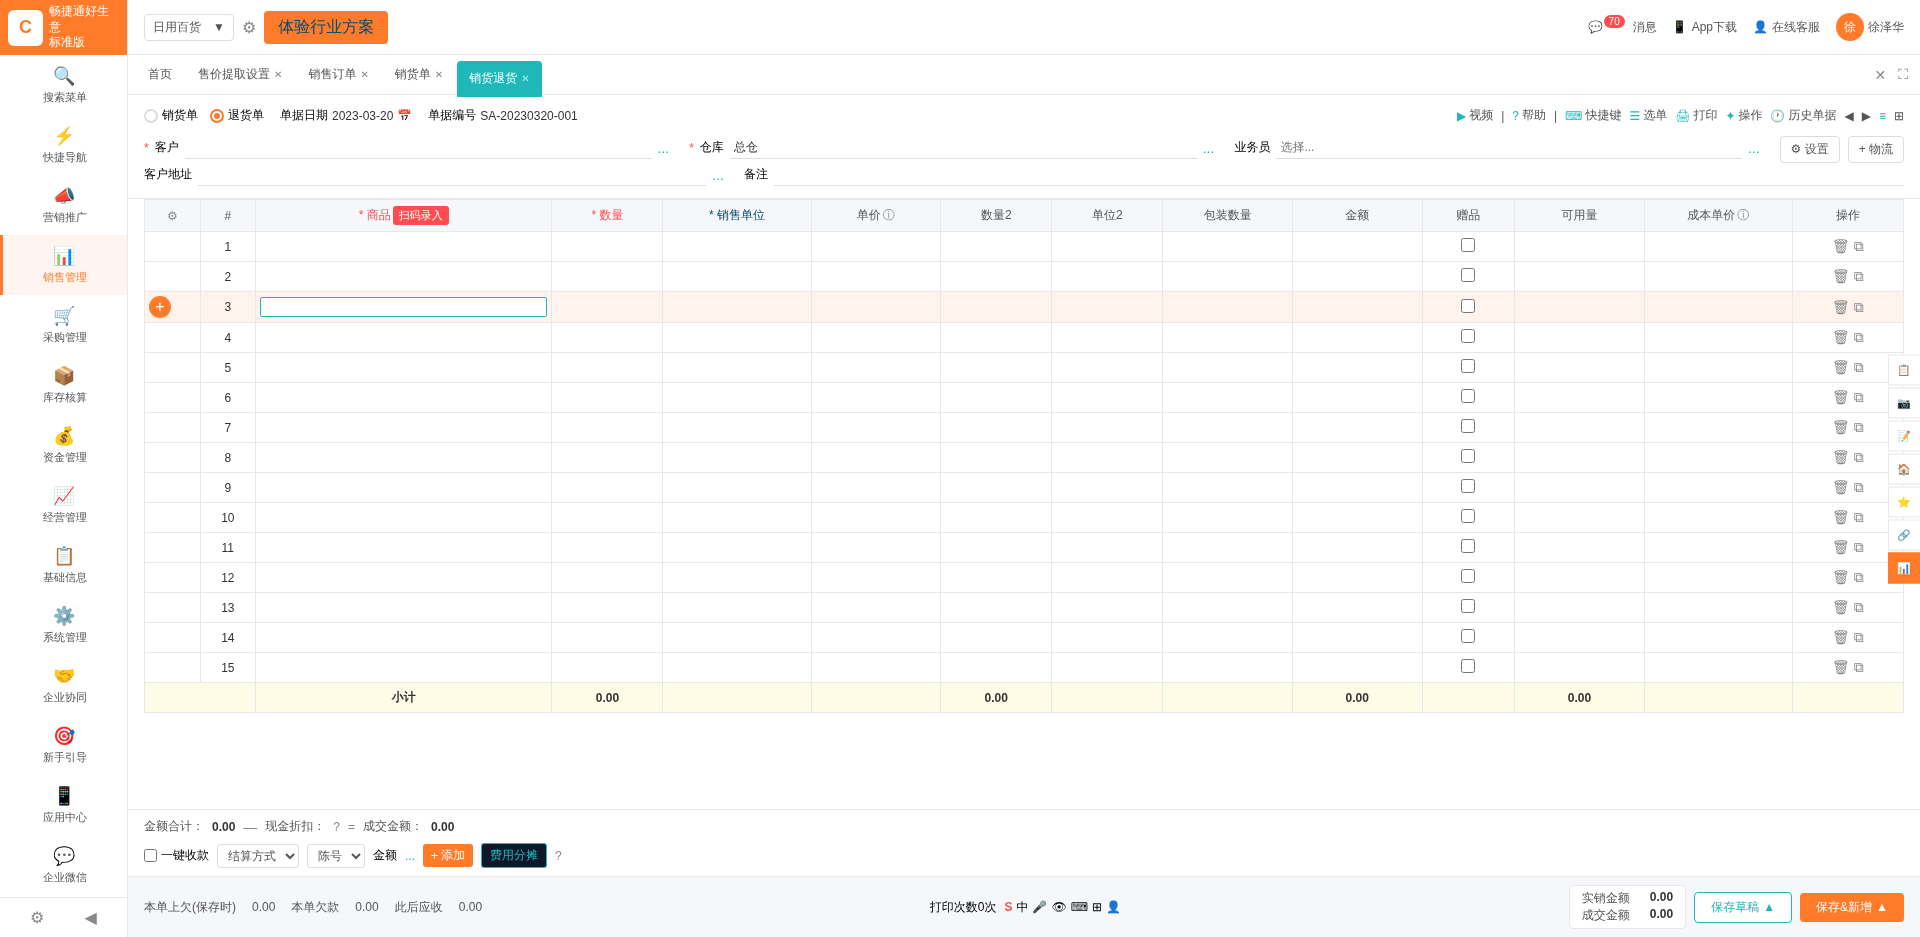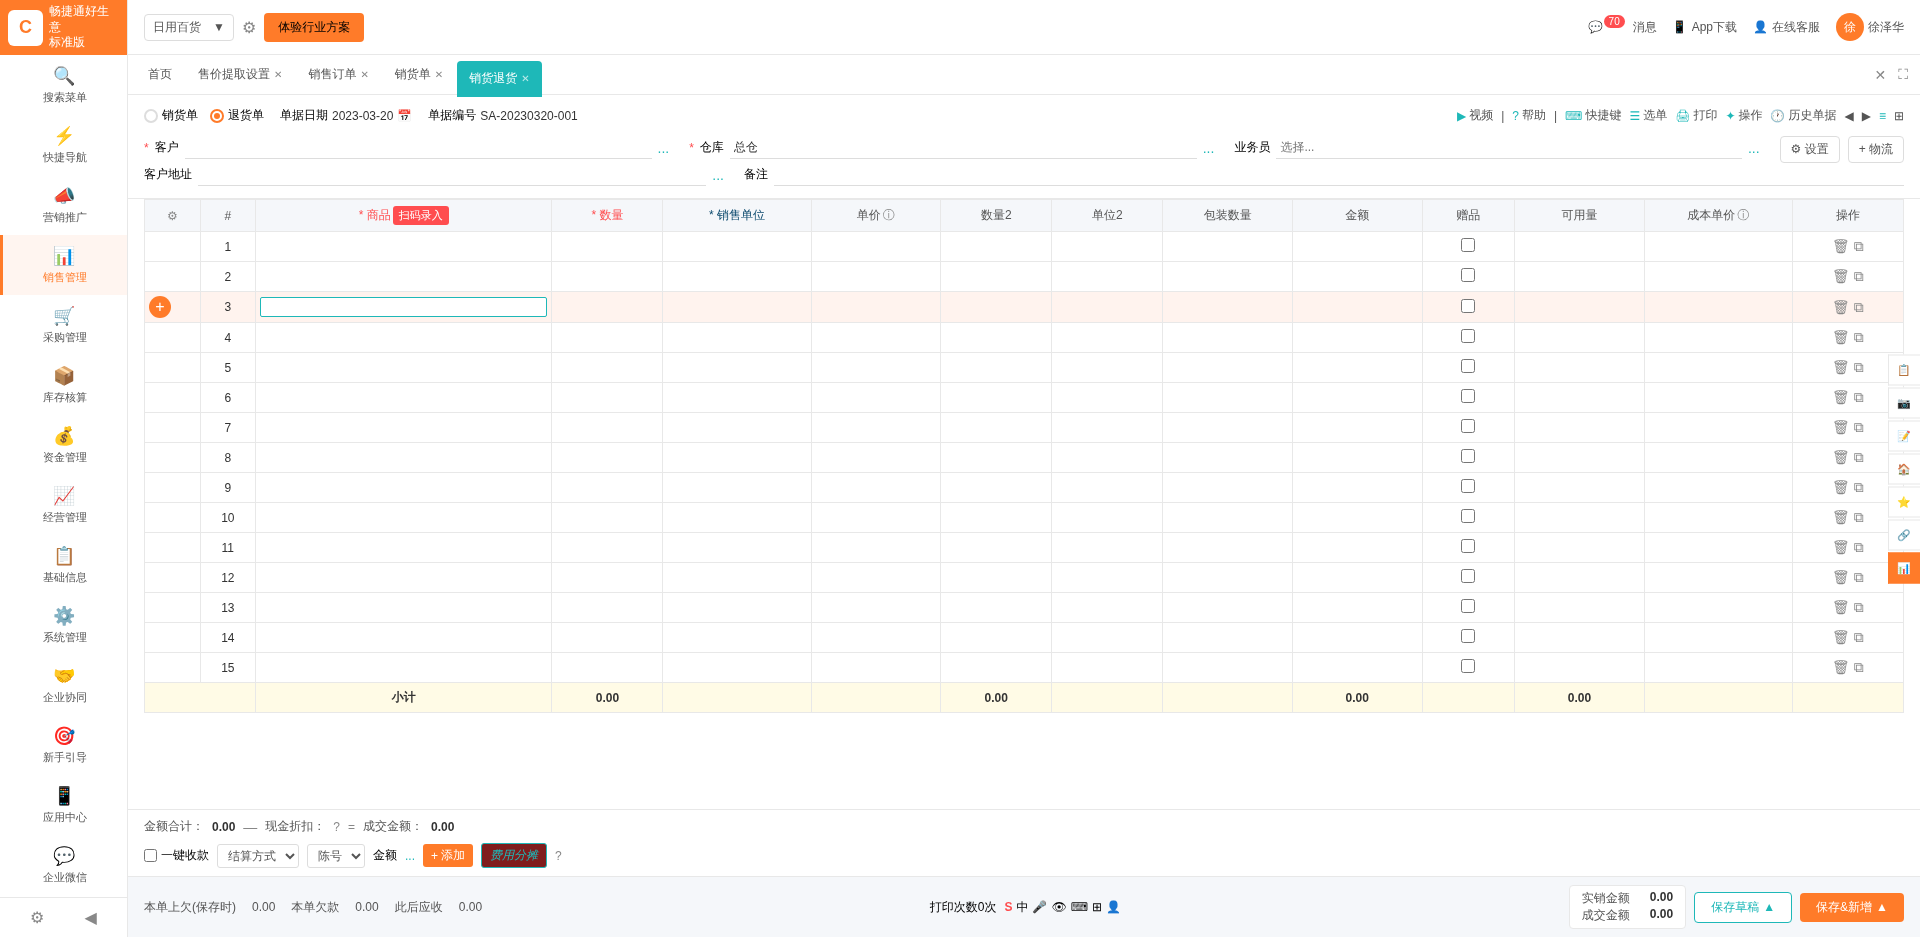--- a/index.html
+++ b/index.html
@@ -19,21 +19,21 @@
     .sidebar-bottom-icon { color: #888; cursor: pointer; font-size: 16px; }
 
     
     .main { flex: 1; display: flex; flex-direction: column; overflow: hidden; }
 
     
     .topbar { height: 55px; background: #fff; display: flex; align-items: center; justify-content: space-between; padding: 0 16px; border-bottom: 1px solid #e8e8e8; flex-shrink: 0; }
     .topbar-left { display: flex; align-items: center; gap: 8px; }
     .topbar-dropdown { display: flex; align-items: center; gap: 12px; padding: 4px 8px; border: 1px solid #ddd; border-radius: 4px; cursor: pointer; color: #555; }
     .topbar-settings-icon { color: #888; cursor: pointer; font-size: 16px; }
-    .topbar-btn { background: #ff7b29; color: #000000; border: none; border-radius: 4px; padding: 6px 14px; cursor: pointer; font-size: 12px; }
+    .topbar-btn { background: #ff7b29; color: #0c4a6e; border: none; border-radius: 4px; padding: 6px 14px; cursor: pointer; font-size: 16px; }
     .topbar-right { display: flex; align-items: center; gap: 16px; color: #555; }
     .topbar-right-item { display: flex; align-items: center; gap: 4px; cursor: pointer; font-size: 12px; }
     .badge { background: #ff4d4f; color: #fff; border-radius: 10px; font-size: 10px; padding: 1px 5px; position: relative; top: -6px; left: -4px; }
     .topbar-avatar { width: 28px; height: 28px; border-radius: 50%; background: #ff7b29; display: flex; align-items: center; justify-content: center; color: #fff; font-size: 12px; }
 
     
     .tabbar { height: 40px; background: #fff; display: flex; align-items: center; border-bottom: 1px solid #e8e8e8; flex-shrink: 0; padding: 0 8px; gap: 2px; position: relative; }
     .tab { display: flex; align-items: center; padding: 0 12px; height: 36px; cursor: pointer; color: #555; border-radius: 4px 4px 0 0; font-size: 12px; gap: 4px; white-space: nowrap; }
     .tab.active { background: #1eb8b8; color: #fff; margin-top: 8px; }
     .tab-close { font-size: 10px; color: inherit; opacity: 0.7; }
@@ -85,21 +85,21 @@
     .minus-icon { color: #888; font-size: 14px; }
     .bottom-amount { color: #333; font-weight: bold; }
     .help-icon { color: #888; cursor: pointer; }
     .equals-icon { color: #888; }
     .deal-amount { color: #333; font-weight: bold; }
 
     .bottom-row2 { display: flex; align-items: center; gap: 8px; }
     .one-key-checkbox { display: flex; align-items: center; gap: 4px; }
     .bottom-select { border: 1px solid #ddd; border-radius: 3px; padding: 3px 6px; color: #555; background: #fff; }
     .add-btn { background: #ff7b29; color: #fff; border: none; border-radius: 3px; padding: 3px 8px; cursor: pointer; display: flex; align-items: center; gap: 3px; }
-    .fee-split-btn { background: #7f1d1d; border: 1px solid #1eb8b8; color: #1eb8b8; border-radius: 3px; padding: 3px 8px; cursor: pointer; font-style: italic; }
+    .fee-split-btn { background: #0f172a; border: 1px solid #1eb8b8; color: #1eb8b8; border-radius: 3px; padding: 3px 8px; cursor: pointer; }
 
     
     .footer-bar { background: #f5f7fa; border-top: 1px solid #e8e8e8; padding: 8px 16px; display: flex; align-items: center; justify-content: space-between; flex-shrink: 0; }
     .footer-left { display: flex; align-items: center; gap: 16px; font-size: 12px; color: #555; }
     .footer-center { display: flex; align-items: center; gap: 8px; }
     .footer-right { display: flex; align-items: center; gap: 8px; }
     .footer-summary { background: #fff; border: 1px solid #e8e8e8; border-radius: 4px; padding: 4px 12px; text-align: right; }
     .summary-row { display: flex; justify-content: space-between; gap: 20px; font-size: 12px; }
     .summary-label { color: #555; }
     .summary-value { color: #333; font-weight: bold; }

